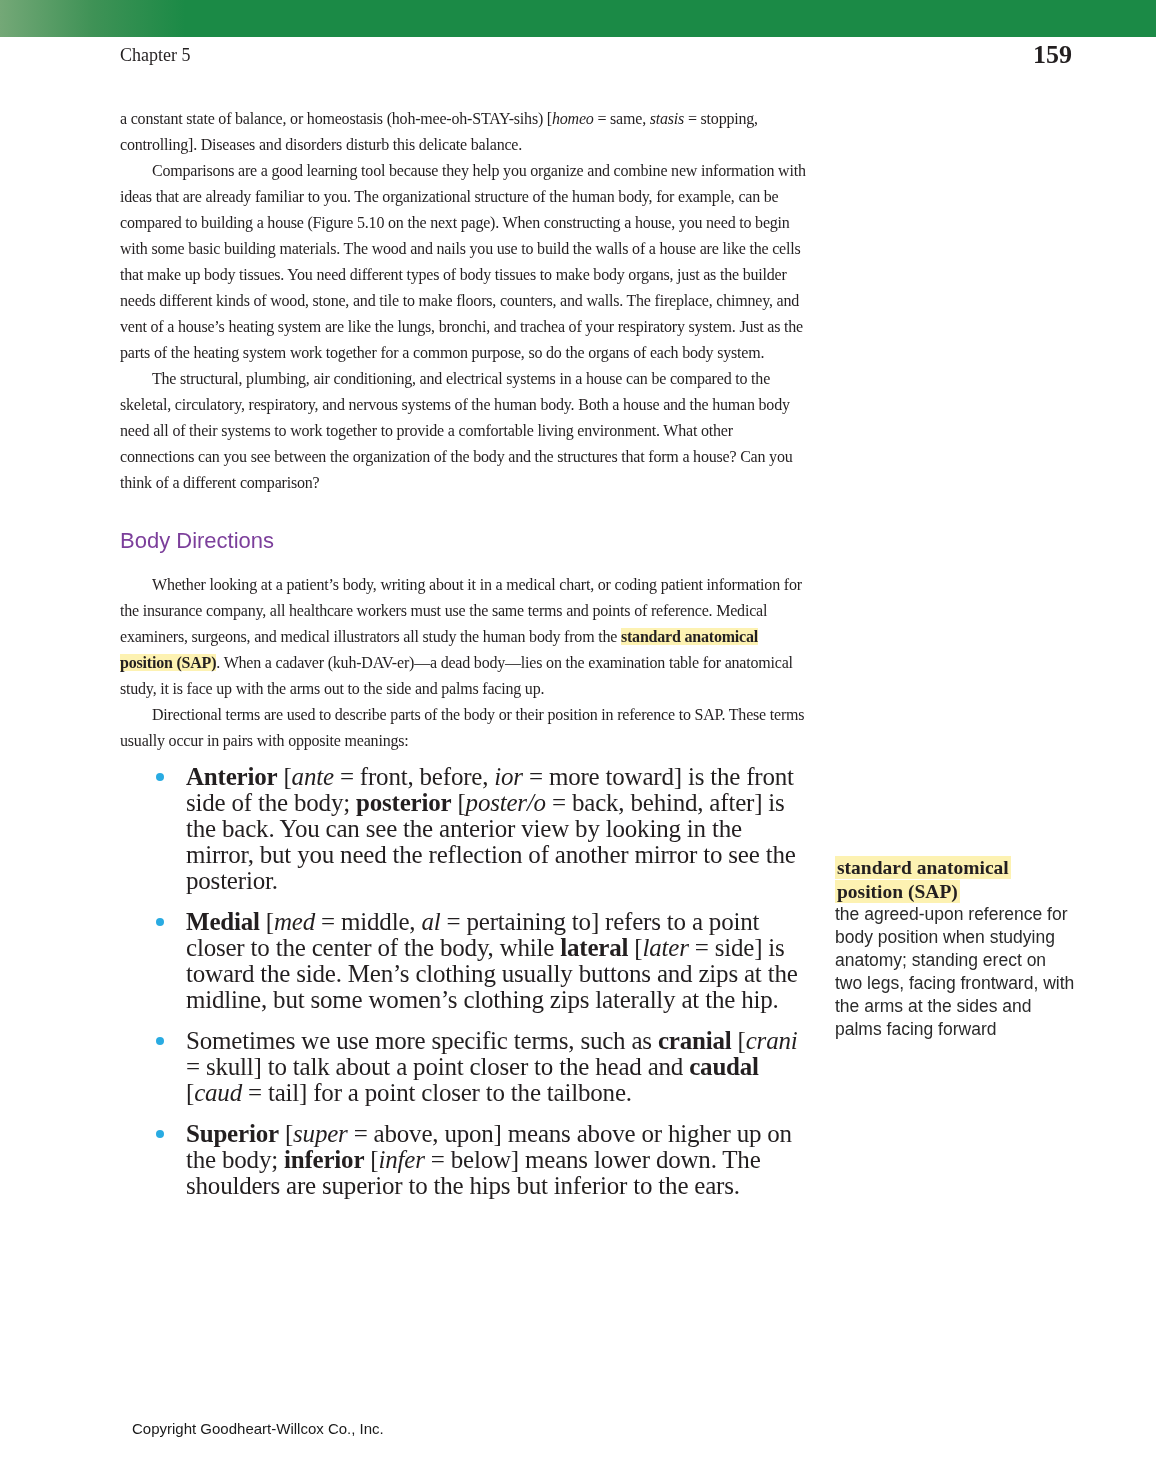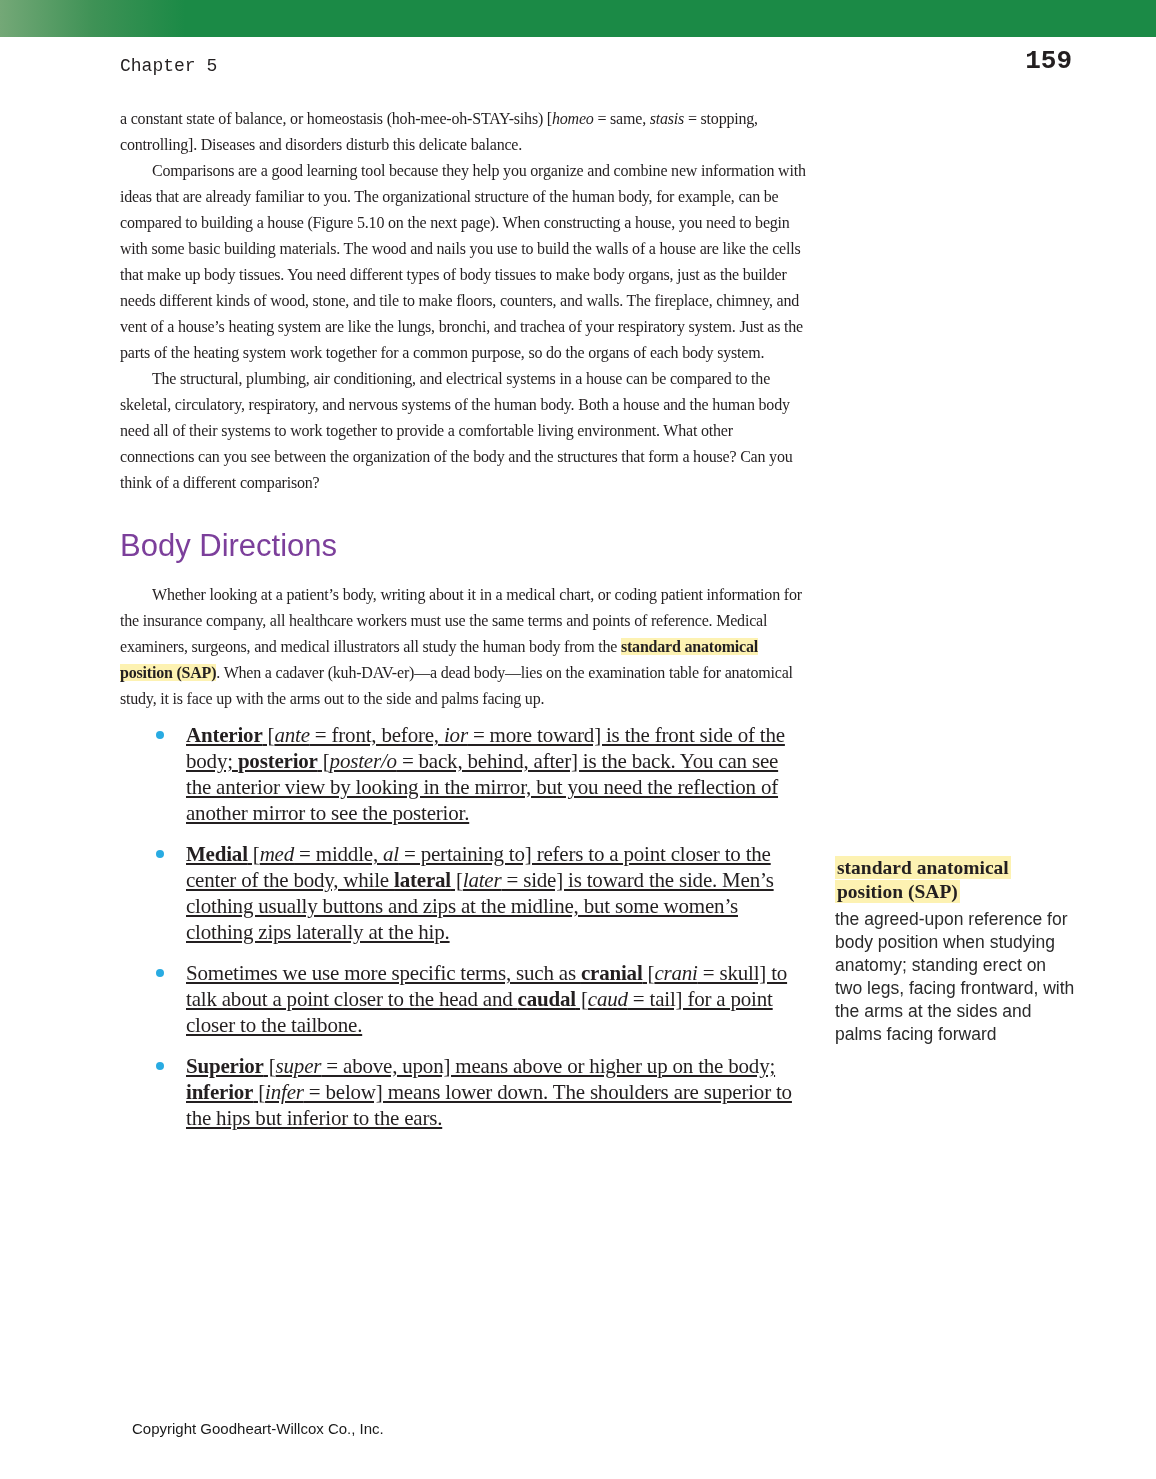--- a/index.html
+++ b/index.html
@@ -5,62 +5,62 @@
   html,body{margin:0;padding:0;}
   body{
     width:1156px;height:1479px;position:relative;background:#ffffff;
     font-family:"Liberation Serif", serif;color:#231f20;overflow:hidden;
   }
   .top-band{
     position:absolute;top:0;left:0;width:1156px;height:37px;
     background:linear-gradient(90deg,#74a877 0%,#3f9256 8%,#1b8a46 16%,#1b8a46 100%);
   }
   .running-head{
-    position:absolute;top:46px;left:120px;width:952px;
-    display:flex;align-items:flex-end;font-size:18px;font-family:Liberation Mono, monospace;
+    position:absolute;top:40px;left:120px;width:952px;
+    display:flex;align-items:center;font-size:18px;
   }
   .running-head .chapter-label{margin-right:26px;}
   .running-head .page-number{
     margin-left:auto;font-weight:bold;font-size:26px;
   }
   .main-col{
     position:absolute;left:120px;top:106px;width:688px;
   }
   p.body-text{
     margin:0;font-size:16px;line-height:26px;letter-spacing:-0.2px;
   }
   p.indent{text-indent:32px;}
   h2.section-heading{
     font-family:"Liberation Sans", sans-serif;font-weight:400;
-    color:#7c3f9b;font-size:31px;margin:32px 0 18px 0;letter-spacing:0;
+    color:#7c3f9b;font-size:22px;margin:32px 0 18px 0;letter-spacing:0;
   }
   ul.direction-list{list-style:none;margin:10px 0 0 0;padding:0;}
   ul.direction-list li{
     position:relative;padding-left:66px;margin-bottom:15px;
-    font-size:21px;line-height:26px;letter-spacing:-0.2px;text-decoration:underline;
+    font-size:25px;line-height:26px;letter-spacing:-0.2px;
   }
   ul.direction-list li .dot{
     position:absolute;left:36px;top:9px;width:8px;height:8px;
     border-radius:50%;background:#29abe2;
   }
   .b{font-weight:bold;}
   .i{font-style:italic;}
   .hl{background:#fdf2b2;}
   .margin-def{
     position:absolute;left:835px;top:856px;width:240px;
   }
   .margin-def .def-term{
     font-family:"Liberation Serif", serif;font-weight:bold;
     font-size:19.5px;line-height:23.5px;background:#fdf2b2;
     -webkit-box-decoration-break:clone;box-decoration-break:clone;
     padding:1px 2px;
   }
   .margin-def .def-text{
     font-family:"Liberation Sans", sans-serif;font-size:17.5px;
-    line-height:23px;margin-top:5px;color:#2a2a2a;
+    line-height:23px;color:#2a2a2a;
   }
   .page-footer{
     position:absolute;left:132px;top:1420px;
     font-family:"Liberation Sans", sans-serif;font-size:15px;color:#1a1a1a;
   }
 </style>
 </head>
 <body>
 
 <div class="top-band"></div>
@@ -71,20 +71,21 @@
 </div>
 
 <div class="main-col">
   <p class="body-text"><span>a constant state of balance, or homeostasis (hoh-mee-oh-STAY-sihs) [</span><span class="i">homeo</span><span> = same, </span><span class="i">stasis</span><span> = stopping, controlling]. Diseases and disorders disturb this delicate balance.</span></p>
   <p class="body-text indent"><span>Comparisons are a good learning tool because they help you organize and combine new information with ideas that are already familiar to you. The organizational structure of the human body, for example, can be compared to building a house (Figure 5.10 on the next page). When constructing a house, you need to begin with some basic building materials. The wood and nails you use to build the walls of a house are like the cells that make up body tissues. You need different types of body tissues to make body organs, just as the builder needs different kinds of wood, stone, and tile to make floors, counters, and walls. The fireplace, chimney, and vent of a house’s heating system are like the lungs, bronchi, and trachea of your respiratory system. Just as the parts of the heating system work together for a common purpose, so do the organs of each body system.</span></p>
   <p class="body-text indent"><span>The structural, plumbing, air conditioning, and electrical systems in a house can be compared to the skeletal, circulatory, respiratory, and nervous systems of the human body. Both a house and the human body need all of their systems to work together to provide a comfortable living environment. What other connections can you see between the organization of the body and the structures that form a house? Can you think of a different comparison?</span></p>
 
   <h2 class="section-heading">Body Directions</h2>
 
   <p class="body-text indent"><span>Whether looking at a patient’s body, writing about it in a medical chart, or coding patient information for the insurance company, all healthcare workers must use the same terms and points of reference. Medical examiners, surgeons, and medical illustrators all study the human body from the </span><span class="b hl">standard anatomical position (SAP)</span><span>. When a cadaver (kuh-DAV-er)—a dead body—lies on the examination table for anatomical study, it is face up with the arms out to the side and palms facing up.</span></p>
+  <p class="body-text indent"><span>Directional terms are used to describe parts of the body or their position in reference to SAP. These terms usually occur in pairs with opposite meanings:</span></p>
 
   <ul class="direction-list">
     <li>
       <span class="dot"></span>
       <span><span class="b">Anterior</span><span> [</span><span class="i">ante</span><span> = front, before, </span><span class="i">ior</span><span> = more toward] is the front side of the body; </span><span class="b">posterior</span><span> [</span><span class="i">poster/o</span><span> = back, behind, after] is the back. You can see the anterior view by looking in the mirror, but you need the reflection of another mirror to see the posterior.</span></span>
     </li>
     <li>
       <span class="dot"></span>
       <span><span class="b">Medial</span><span> [</span><span class="i">med</span><span> = middle, </span><span class="i">al</span><span> = pertaining to] refers to a point closer to the center of the body, while </span><span class="b">lateral</span><span> [</span><span class="i">later</span><span> = side] is toward the side. Men’s clothing usually buttons and zips at the midline, but some women’s clothing zips laterally at the hip.</span></span>
     </li>

